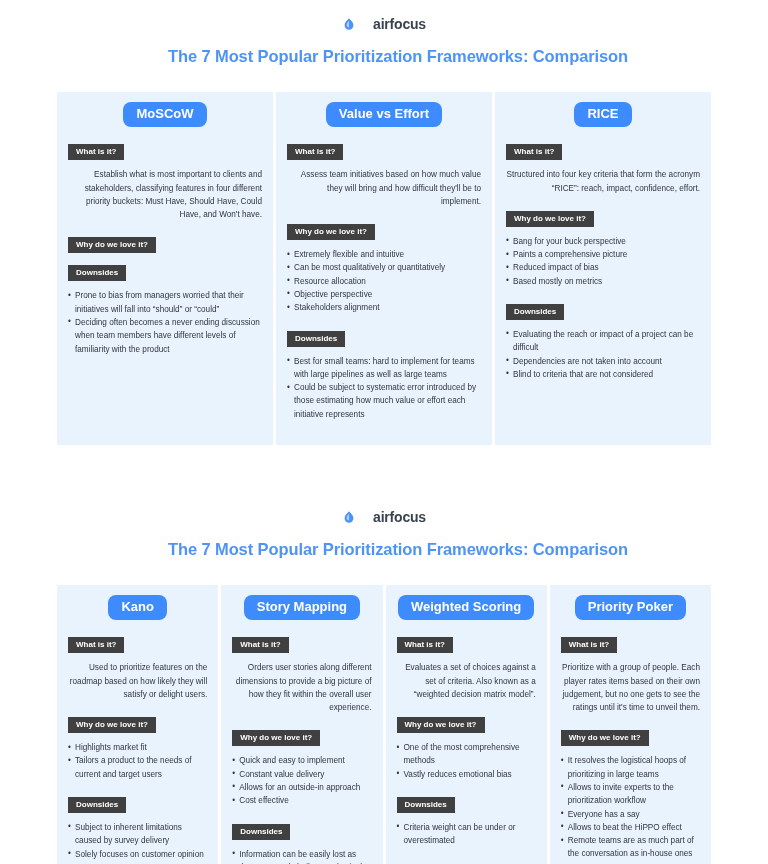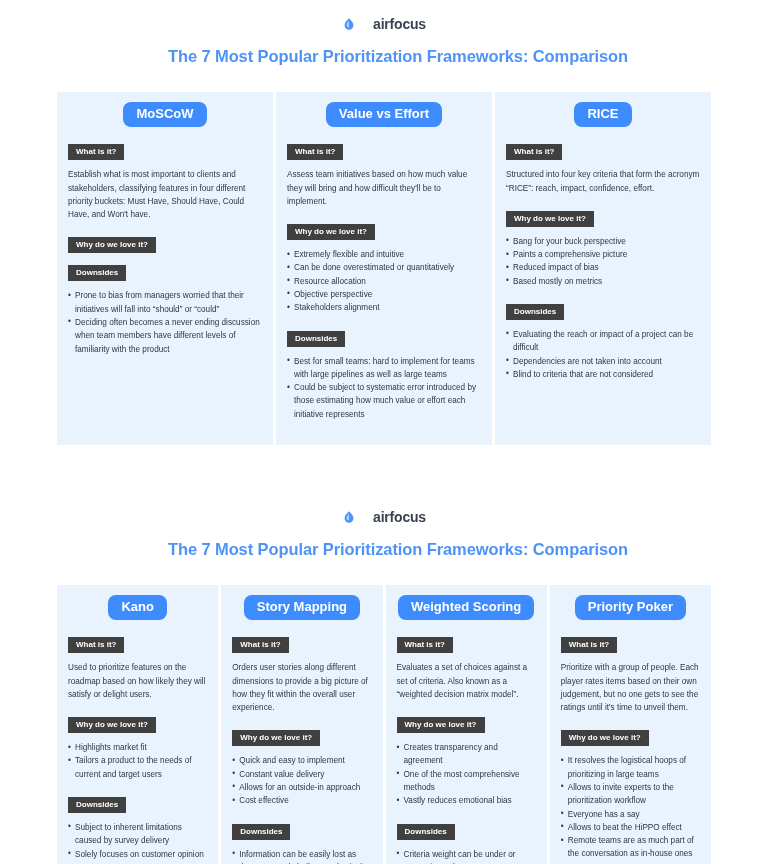--- a/index.html
+++ b/index.html
@@ -81,20 +81,21 @@
     border-radius: 0;
     padding: 4px 8px 4px 8px;
     line-height: 1;
     margin-bottom: 8px;
   }
   .body-text {
     font-size: 8.2px;
     line-height: 1.62;
     color: #2f3640;
     margin-bottom: 12px;
+    text-align: right;
   }
   .bullets {
     list-style: none;
     font-size: 8.2px;
     line-height: 1.62;
     color: #2f3640;
     margin-bottom: 12px;
   }
   .bullets li {
     position: relative;
@@ -165,21 +166,21 @@
           <span class="panel-title">Value vs Effort</span>
         </div>
         <div class="block">
           <span class="tag">What is it?</span>
           <div class="body-text">Assess team initiatives based on how much value they will bring and how difficult they'll be to implement.</div>
         </div>
         <div class="block">
           <span class="tag">Why do we love it?</span>
           <ul class="bullets">
             <li>Extremely flexible and intuitive</li>
-            <li>Can be done overestimated or quantitatively</li>
+            <li>Can be most qualitatively or quantitatively</li>
             <li>Resource allocation</li>
             <li>Objective perspective</li>
             <li>Stakeholders alignment</li>
           </ul>
         </div>
         <div class="block">
           <span class="tag">Downsides</span>
           <ul class="bullets">
             <li>Best for small teams: hard to implement for teams with large pipelines as well as large teams</li>
             <li>Could be subject to systematic error introduced by those estimating how much value or effort each initiative represents</li>
@@ -287,21 +288,20 @@
         <div class="panel-head">
           <span class="panel-title">Weighted Scoring</span>
         </div>
         <div class="block">
           <span class="tag">What is it?</span>
           <div class="body-text">Evaluates a set of choices against a set of criteria. Also known as a “weighted decision matrix model”.</div>
         </div>
         <div class="block">
           <span class="tag">Why do we love it?</span>
           <ul class="bullets">
-            <li>Creates transparency and agreement</li>
             <li>One of the most comprehensive methods</li>
             <li>Vastly reduces emotional bias</li>
           </ul>
         </div>
         <div class="block">
           <span class="tag">Downsides</span>
           <ul class="bullets">
             <li>Criteria weight can be under or overestimated</li>
 
           </ul>

